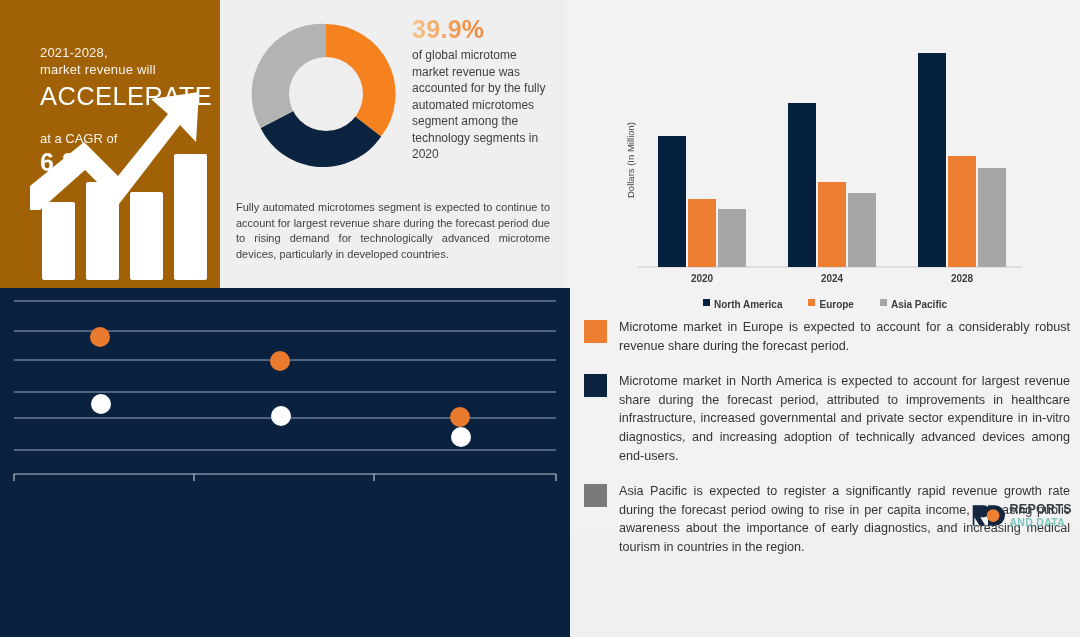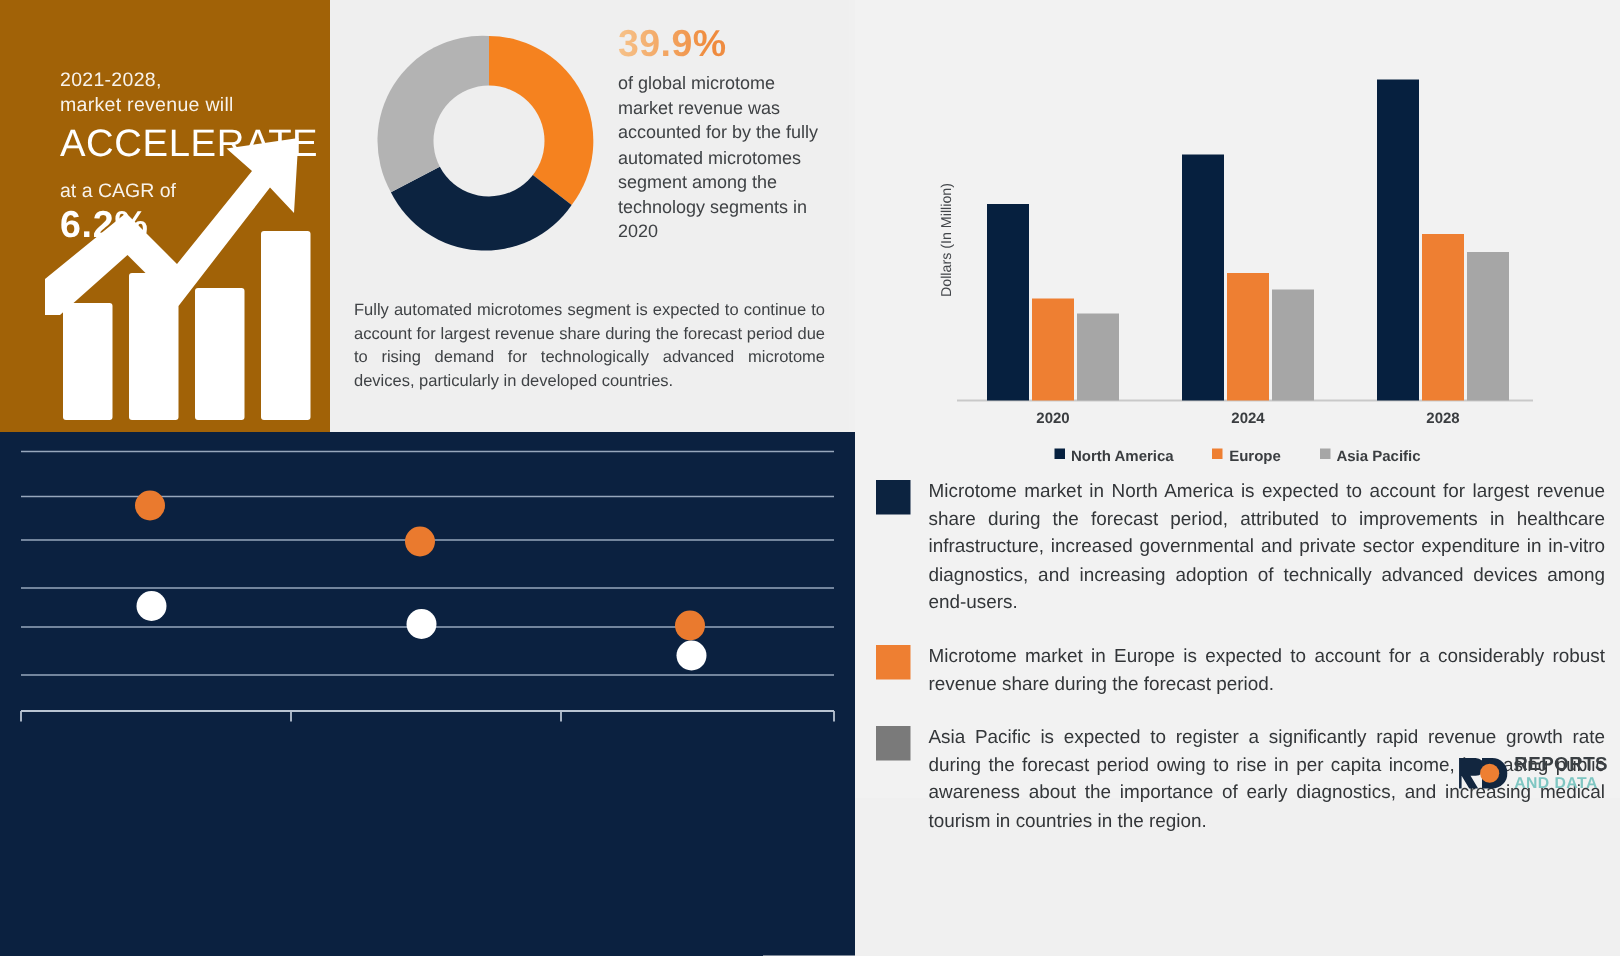--- a/index.html
+++ b/index.html
@@ -17,21 +17,21 @@
 
   
   .cagr-panel{
     position:absolute;left:0;top:0;width:224px;height:288px;
     background:#a16207;overflow:hidden;
   }
   .cagr-text{position:absolute;left:40px;top:44px;width:175px;color:#ffffff;z-index:3;}
   .cagr-l1{font-size:13px;line-height:17px;opacity:.92;letter-spacing:.2px;}
   .cagr-l2{font-size:13px;line-height:17px;opacity:.92;letter-spacing:.2px;}
   .cagr-accel{font-size:25.5px;font-weight:400;letter-spacing:.4px;line-height:32px;margin-top:2px;}
-  .cagr-l3{font-size:13px;line-height:18px;opacity:.92;margin-top:6px;}
+  .cagr-l3{font-size:13px;line-height:18px;opacity:.92;margin-top:18px;}
   .cagr-val{font-size:25px;font-weight:700;line-height:28px;letter-spacing:.5px;}
   .cagr-art{position:absolute;left:0;top:80px;width:224px;height:210px;z-index:2;}
 
   
   .donut-panel{
     position:absolute;left:220px;top:0;width:346px;height:288px;background:#efefef;
   }
   .donut-wrap{position:absolute;left:30px;top:18px;width:152px;height:152px;}
   .donut-stat{position:absolute;left:192px;top:14px;width:140px;}
   .stat-num{
@@ -182,26 +182,26 @@
         <span>Europe</span>
       </div>
       <div class="bl-item">
         <span class="bl-sq" style="background:#a6a6a6"></span>
         <span>Asia Pacific</span>
       </div>
     </div>
 
     <div class="notes">
       <div class="note-row">
+        <span class="note-sq" style="background:#ee7f32"></span>
+        <span class="note-txt">Microtome market in Europe is expected to account for a considerably robust revenue share during the forecast period.</span>
+      </div>
+      <div class="note-row">
         <span class="note-sq" style="background:#0c2340"></span>
         <span class="note-txt">Microtome market in North America is expected to account for largest revenue share during the forecast period, attributed to improvements in healthcare infrastructure, increased governmental and private sector expenditure in in-vitro diagnostics, and increasing adoption of technically advanced devices among end-users.</span>
-      </div>
-      <div class="note-row">
-        <span class="note-sq" style="background:#ee7f32"></span>
-        <span class="note-txt">Microtome market in Europe is expected to account for a considerably robust revenue share during the forecast period.</span>
       </div>
       <div class="note-row">
         <span class="note-sq" style="background:#7a7a7a"></span>
         <span class="note-txt">Asia Pacific is expected to register a significantly rapid revenue growth rate during the forecast period owing to rise in per capita income, increasing public awareness about the importance of early diagnostics, and increasing medical tourism in countries in the region.</span>
       </div>
     </div>
 
     <div class="logo">
       <svg class="logo-mark" viewBox="0 0 40 28">
         <path d="M2 2 h13 a7 7 0 0 1 0 14 h-4 l6 10 h-7 l-6 -10 v10 h-2 z" fill="#12263f"></path>

